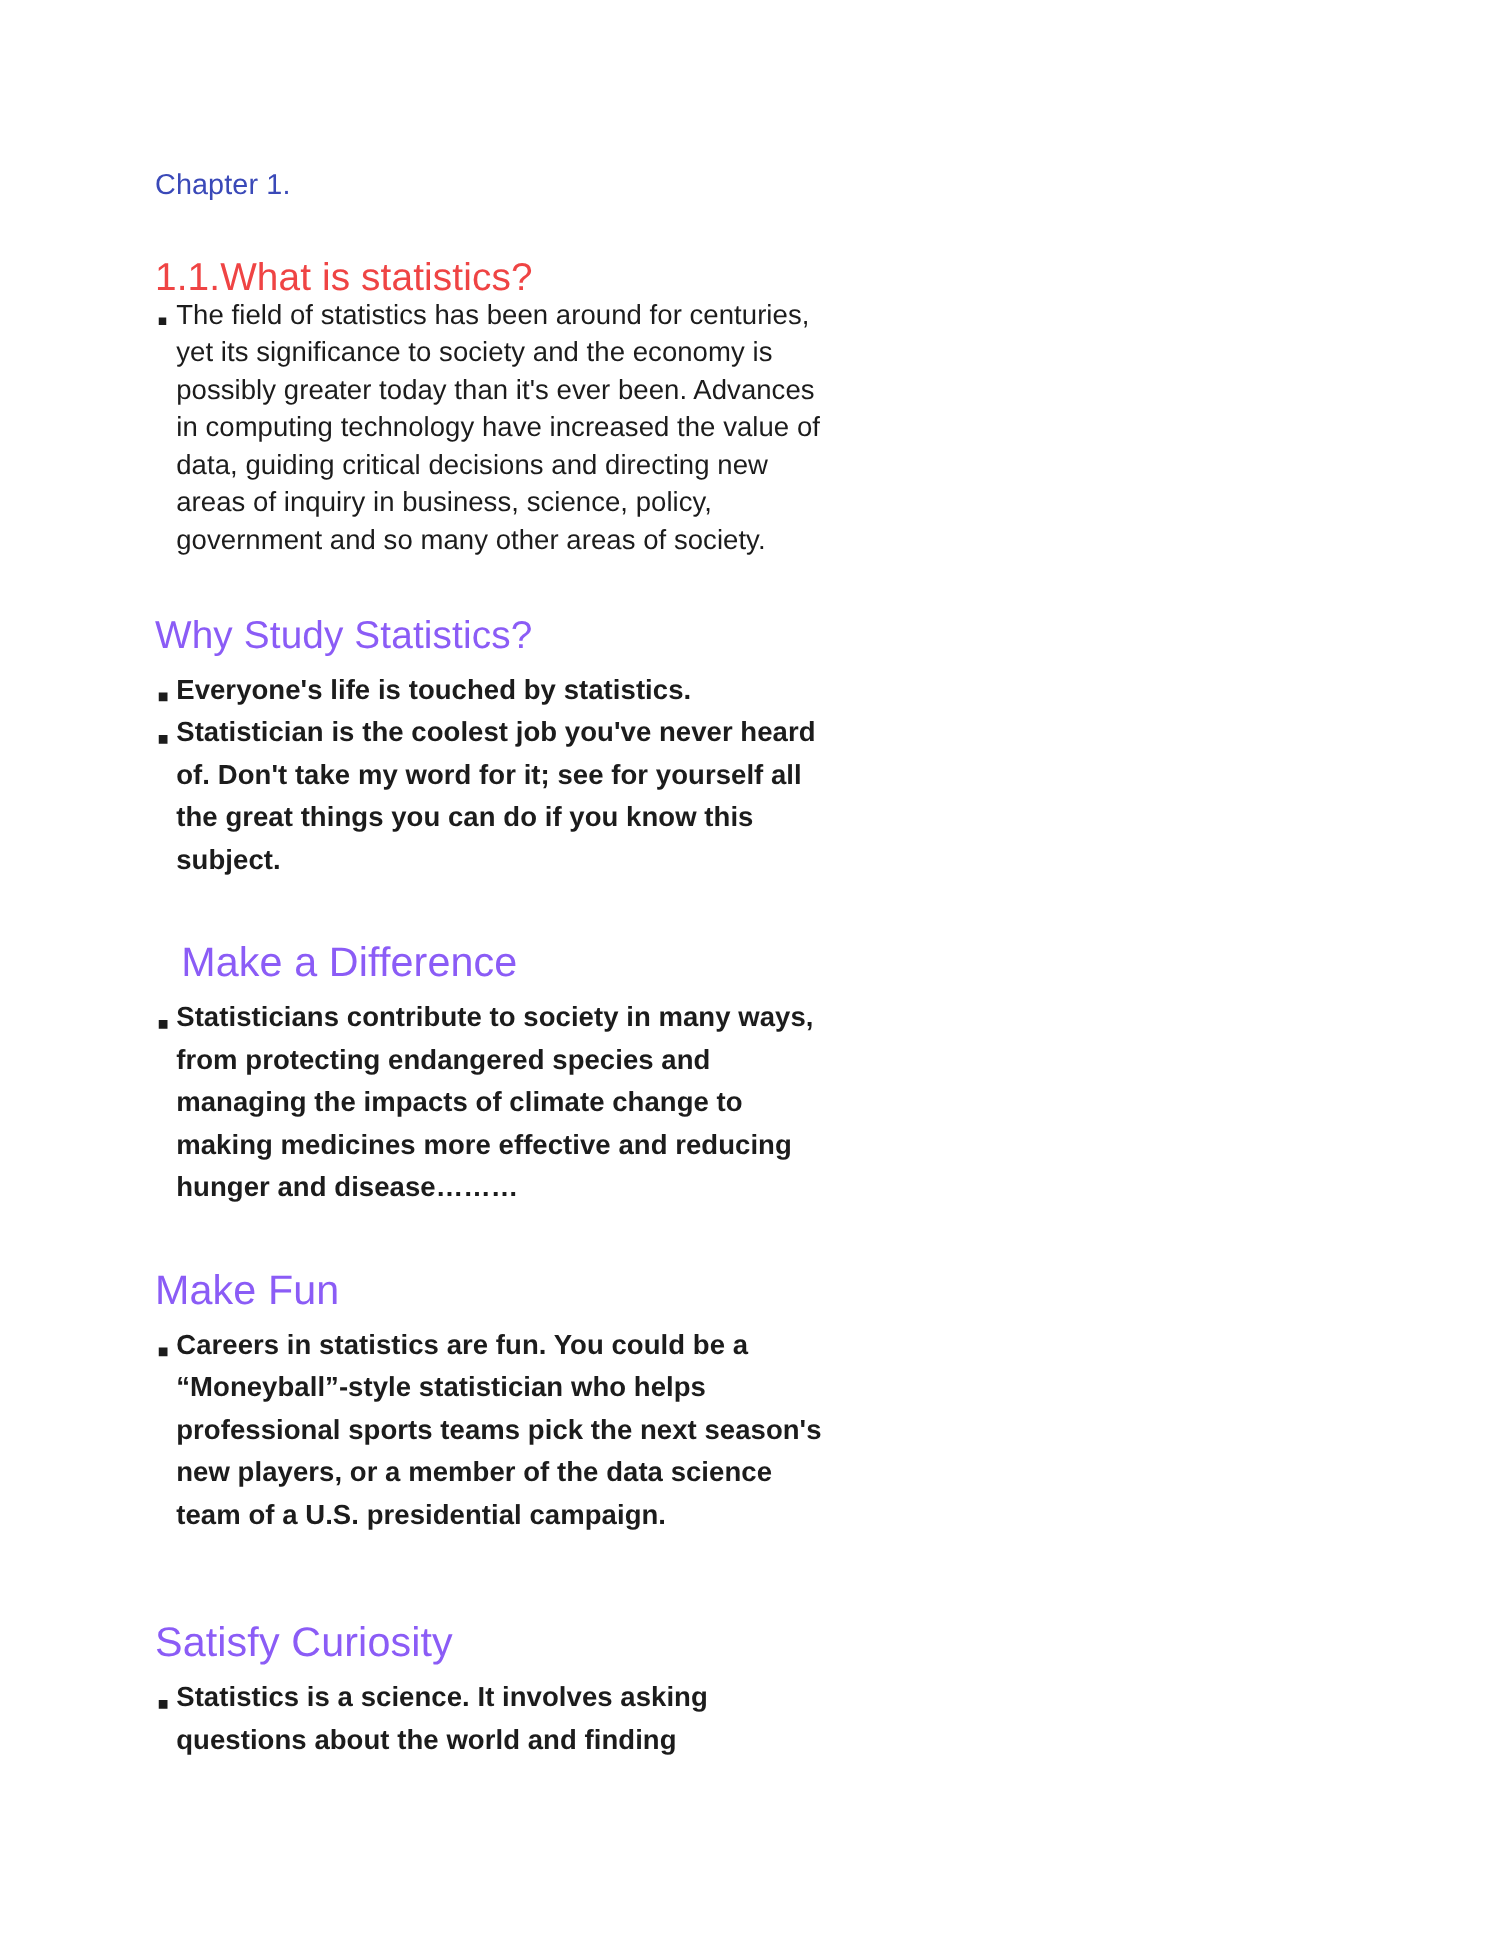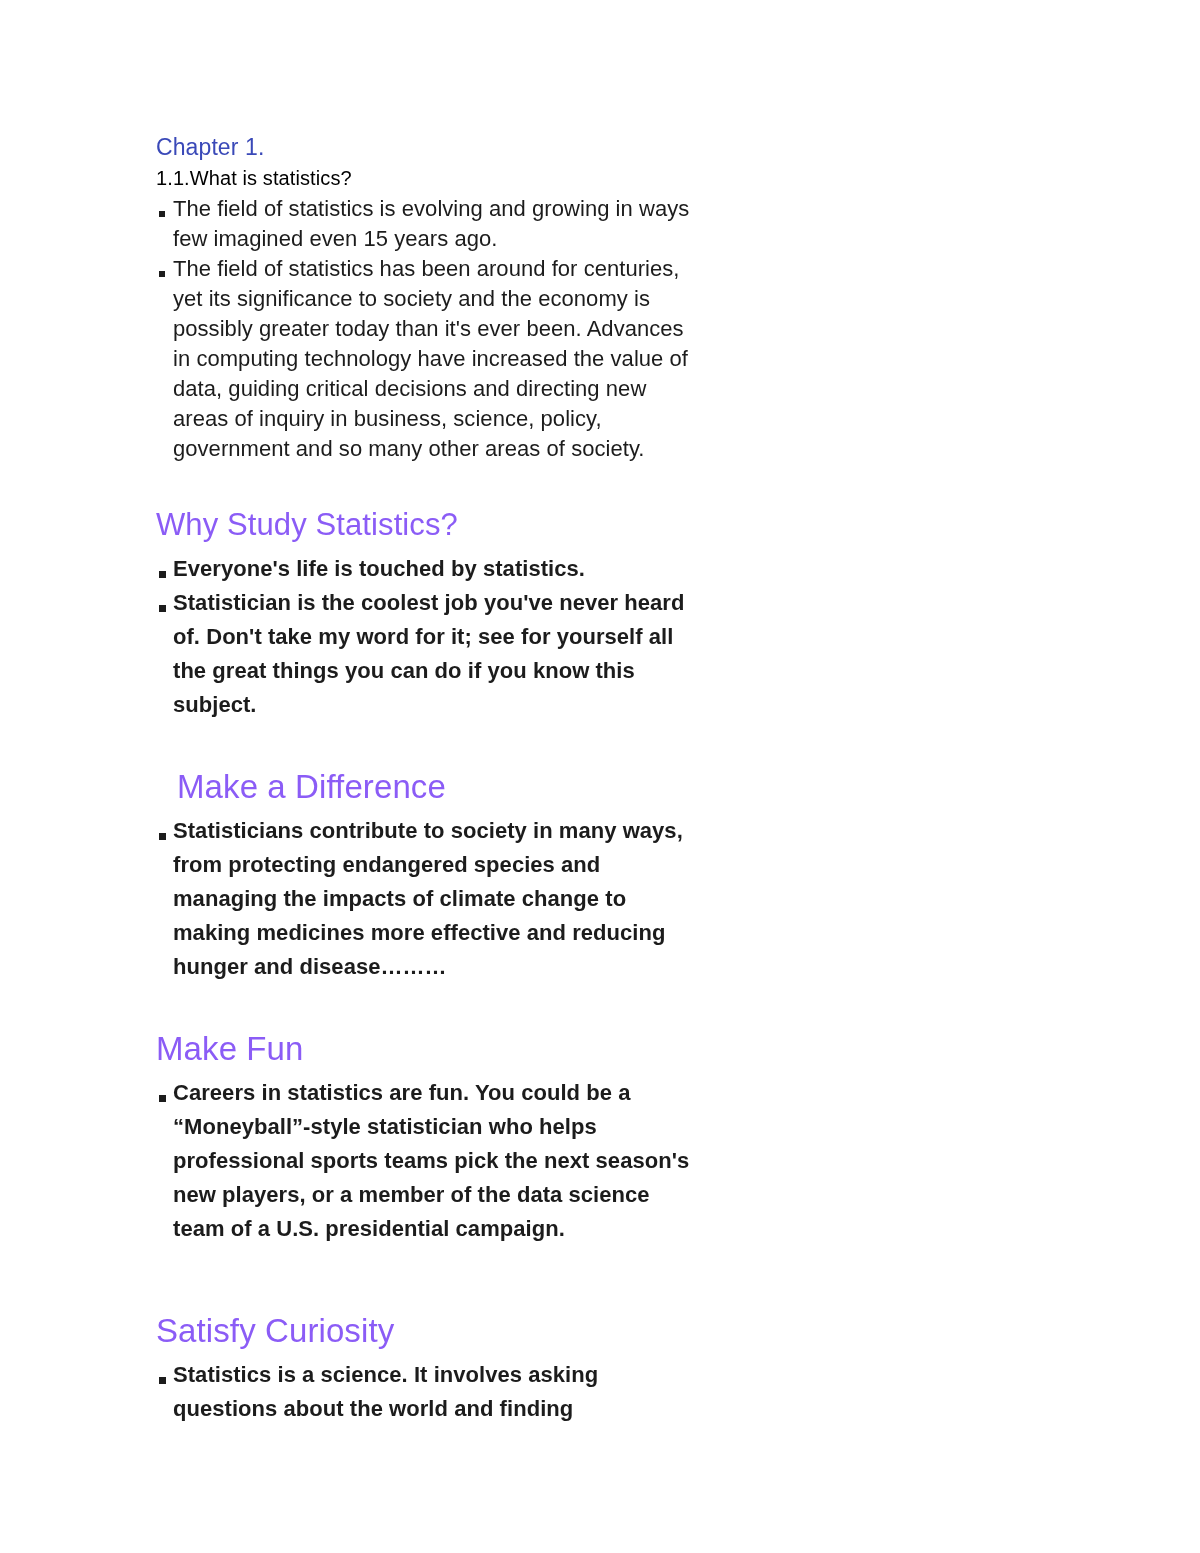--- a/index.html
+++ b/index.html
@@ -18,37 +18,38 @@
   .page {
     position: absolute;
     left: 0;
     top: 0;
     width: 1200px;
     height: 1553px;
     background: #ffffff;
   }
   .content {
     position: absolute;
-    left: 156px;
+    left: 124px;
     top: 132px;
     width: 540px;
   }
 
   
   .chapter-line {
     color: #3a49b8;
     font-size: 23px;
     line-height: 31px;
     letter-spacing: 0.1px;
   }
   .section-line {
-    color: #000000;
-    font-size: 20px;
+    color: #ef4444;
+    font-size: 31px;
     line-height: 31px;
     letter-spacing: 0.1px;
+    margin-top: 43px;
   }
 
   
   .bullet {
     position: relative;
     padding-left: 17px;
     font-size: 22px;
     line-height: 30px;
     color: #1c1c1c;
     letter-spacing: 0.05px;
@@ -94,21 +95,20 @@
 </style>
 </head>
 <body>
 
 <div class="page">
   <div class="content">
 
     <div class="chapter-line">Chapter 1.</div>
     <div class="section-line">1.1.What is statistics?</div>
 
-    <div class="bullet light">The field of statistics is evolving and growing in ways few imagined even 15 years ago.</div>
     <div class="bullet light">The field of statistics has been around for centuries, yet its significance to society and the economy is possibly greater today than it's ever been. Advances in computing technology have increased the value of data, guiding critical decisions and directing new areas of inquiry in business, science, policy, government and so many other areas of society.</div>
 
     <div class="heading h-why">Why Study Statistics?</div>
     <div class="bullet bold b-after-heading">Everyone's life is touched by statistics.</div>
     <div class="bullet bold">Statistician is the coolest job you've never heard of. Don't take my word for it; see for yourself all the great things you can do if you know this subject.</div>
 
     <div class="heading h-make">Make a Difference</div>
     <div class="bullet bold b-after-heading">Statisticians contribute to society in many ways, from protecting endangered species and managing the impacts of climate change to making medicines more effective and reducing hunger and disease………</div>
 
     <div class="heading h-fun">Make Fun</div>

